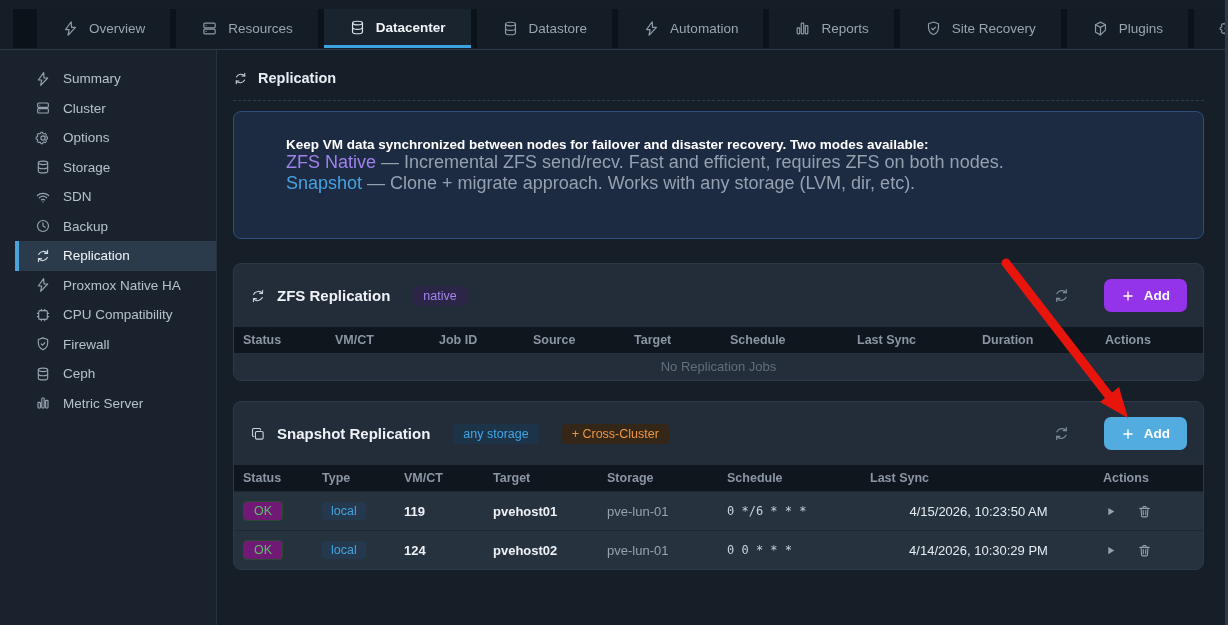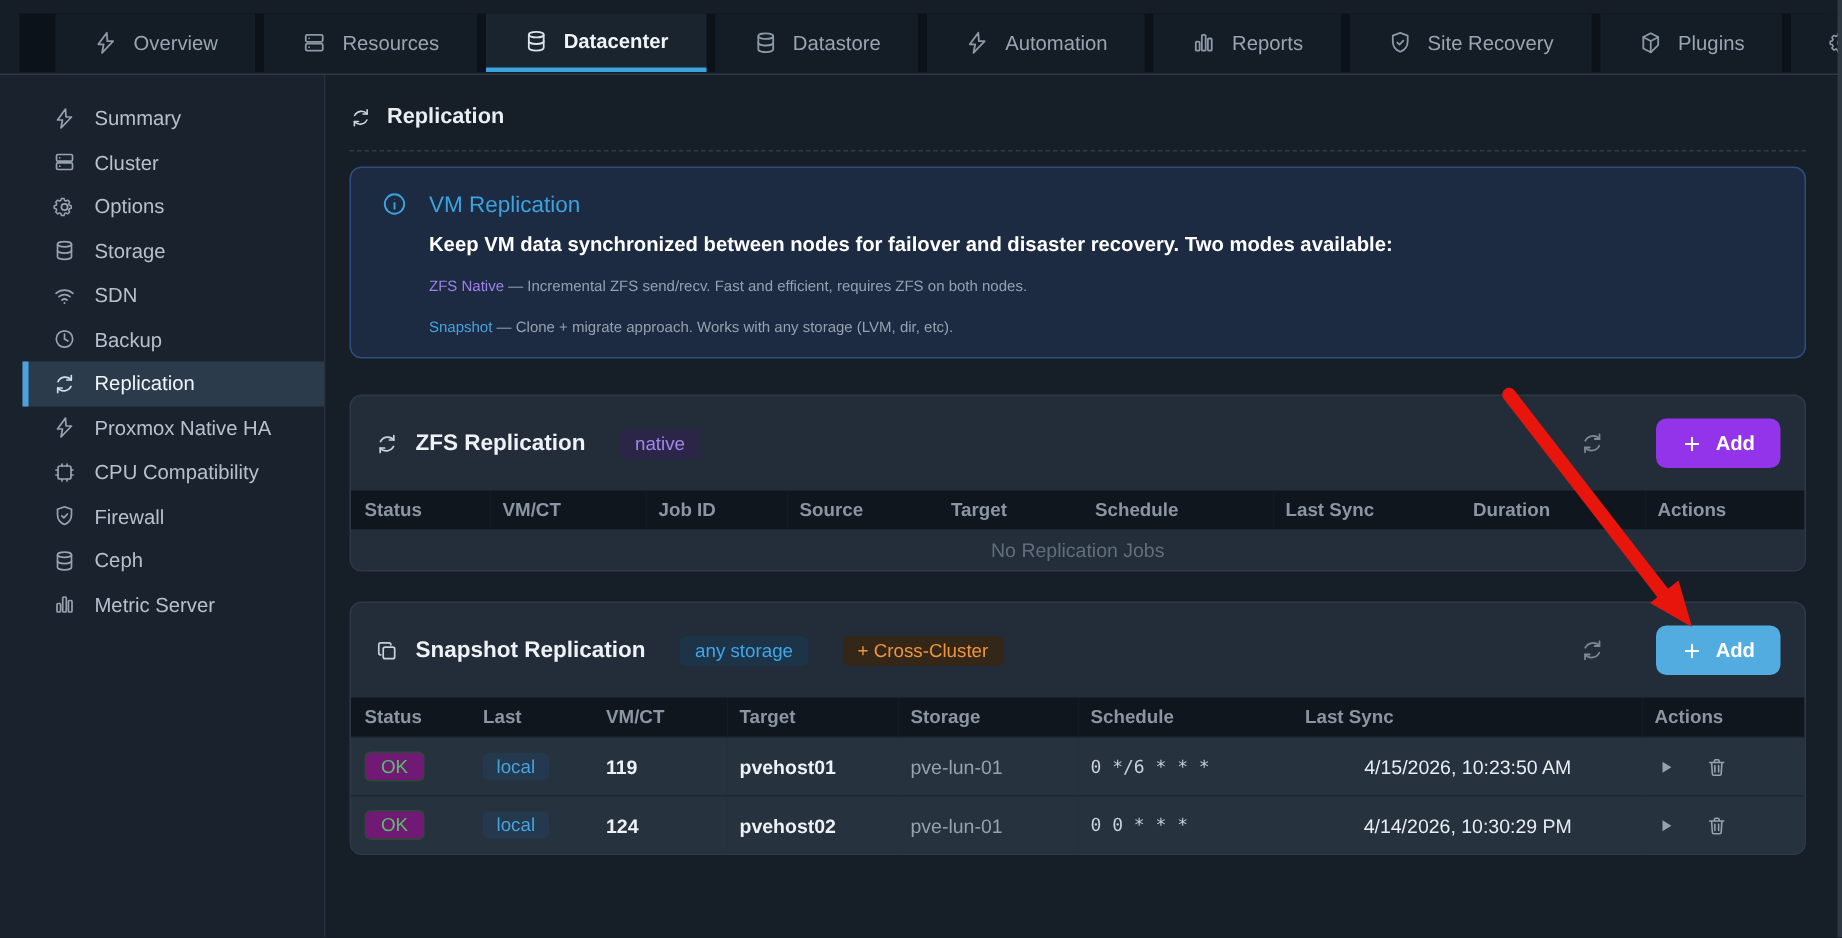--- a/index.html
+++ b/index.html
@@ -39,21 +39,21 @@
   .page-head{display:flex;align-items:center;gap:10px;height:28px;color:#e9eef3;
              font-size:14.5px;font-weight:700;}
   .page-head .icon{font-size:15px;color:#ccd5de;}
   .head-divider{border:none;border-top:1px dashed #2b3d50;margin:8px 0 0 0;}
   
   .infobox{margin-top:10px;height:128px;background:#1c2a42;border:1px solid #2f4e7e;
            border-radius:8px;padding:15px 20px;}
   .info-title{display:flex;align-items:center;gap:14px;color:var(--accent);font-size:15px;}
   .info-title .icon{font-size:18px;}
   .info-line1{margin-top:10px;margin-left:32px;font-size:13.5px;font-weight:700;color:#ffffff;}
-  .info-mode{margin-top:16px;margin-left:32px;font-size:10px;color:#95a1b0;}
+  .info-mode{margin-top:0;margin-left:32px;font-size:18px;color:#95a1b0;}
   .mode-zfs{color:#9f82ea;}
   .mode-snap{color:#45a3e2;}
   
   .panel{border:1px solid #2e3947;border-radius:8px;background:#232d3a;overflow:hidden;}
   .panel.zfs{margin-top:24px;}
   .panel.snap{margin-top:20px;}
   .panel-head{display:flex;align-items:center;padding:15px 16px;}
   .panel-title{display:flex;align-items:center;gap:11px;color:#eef2f6;font-size:15px;
                font-weight:700;}
   .panel-title .icon{font-size:16px;color:#c8d1da;}
@@ -306,30 +306,20 @@
         <svg viewBox="0 0 24 24">
           <path d="M18.8 8A8 8 0 0 0 5.5 9.6M5.2 16a8 8 0 0 0 13.3-1.6"></path>
           <path d="M18.8 3.6V8h-4.4M5.2 20.4V16h4.4"></path>
         </svg>
       </span>
     <span>Replication</span>
   </div>
   <hr class="head-divider">
 
   <div class="infobox">
-    <div class="info-title">
-      <span class="icon">
-          <svg viewBox="0 0 24 24">
-            <circle cx="12" cy="12" r="8.6"></circle>
-            <path d="M12 11v5.2"></path>
-            <circle cx="12" cy="7.8" r="0.4" fill="currentColor" stroke="none"></circle>
-          </svg>
-        </span>
-      <span>VM Replication</span>
-    </div>
     <div class="info-line1">Keep VM data synchronized between nodes for failover and disaster recovery. Two modes available:</div>
     <div class="info-mode"><span class="mode-zfs">ZFS Native</span><span> — Incremental ZFS send/recv. Fast and efficient, requires ZFS on both nodes.</span></div>
     <div class="info-mode"><span class="mode-snap">Snapshot</span><span> — Clone + migrate approach. Works with any storage (LVM, dir, etc).</span></div>
   </div>
 
   <div class="panel zfs">
     <div class="panel-head">
       <div class="panel-title">
         <span class="icon">
             <svg viewBox="0 0 24 24">
@@ -427,21 +417,21 @@
           <col style="width:89px">
         <col style="width:114px">
           <col style="width:120px">
           <col style="width:143px">
         <col style="width:233px">
           <col>
         </colgroup>
       <thead>
           <tr>
         <th>Status</th>
-        <th>Last</th>
+        <th>Type</th>
         <th>VM/CT</th>
         <th>Target</th>
         <th>Storage</th>
         <th>Schedule</th>
         <th>Last Sync</th>
         <th>Actions</th>
       </tr>
         </thead>
       <tbody>
         <tr>

